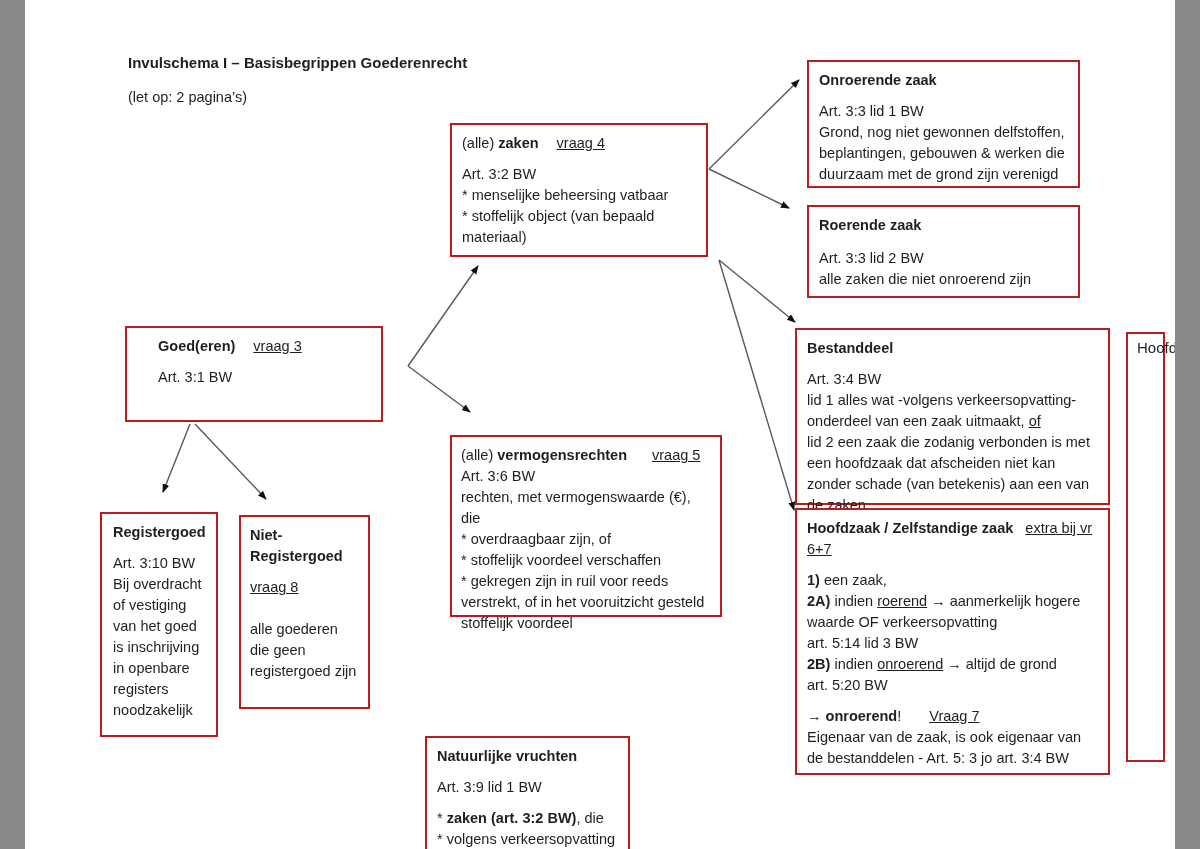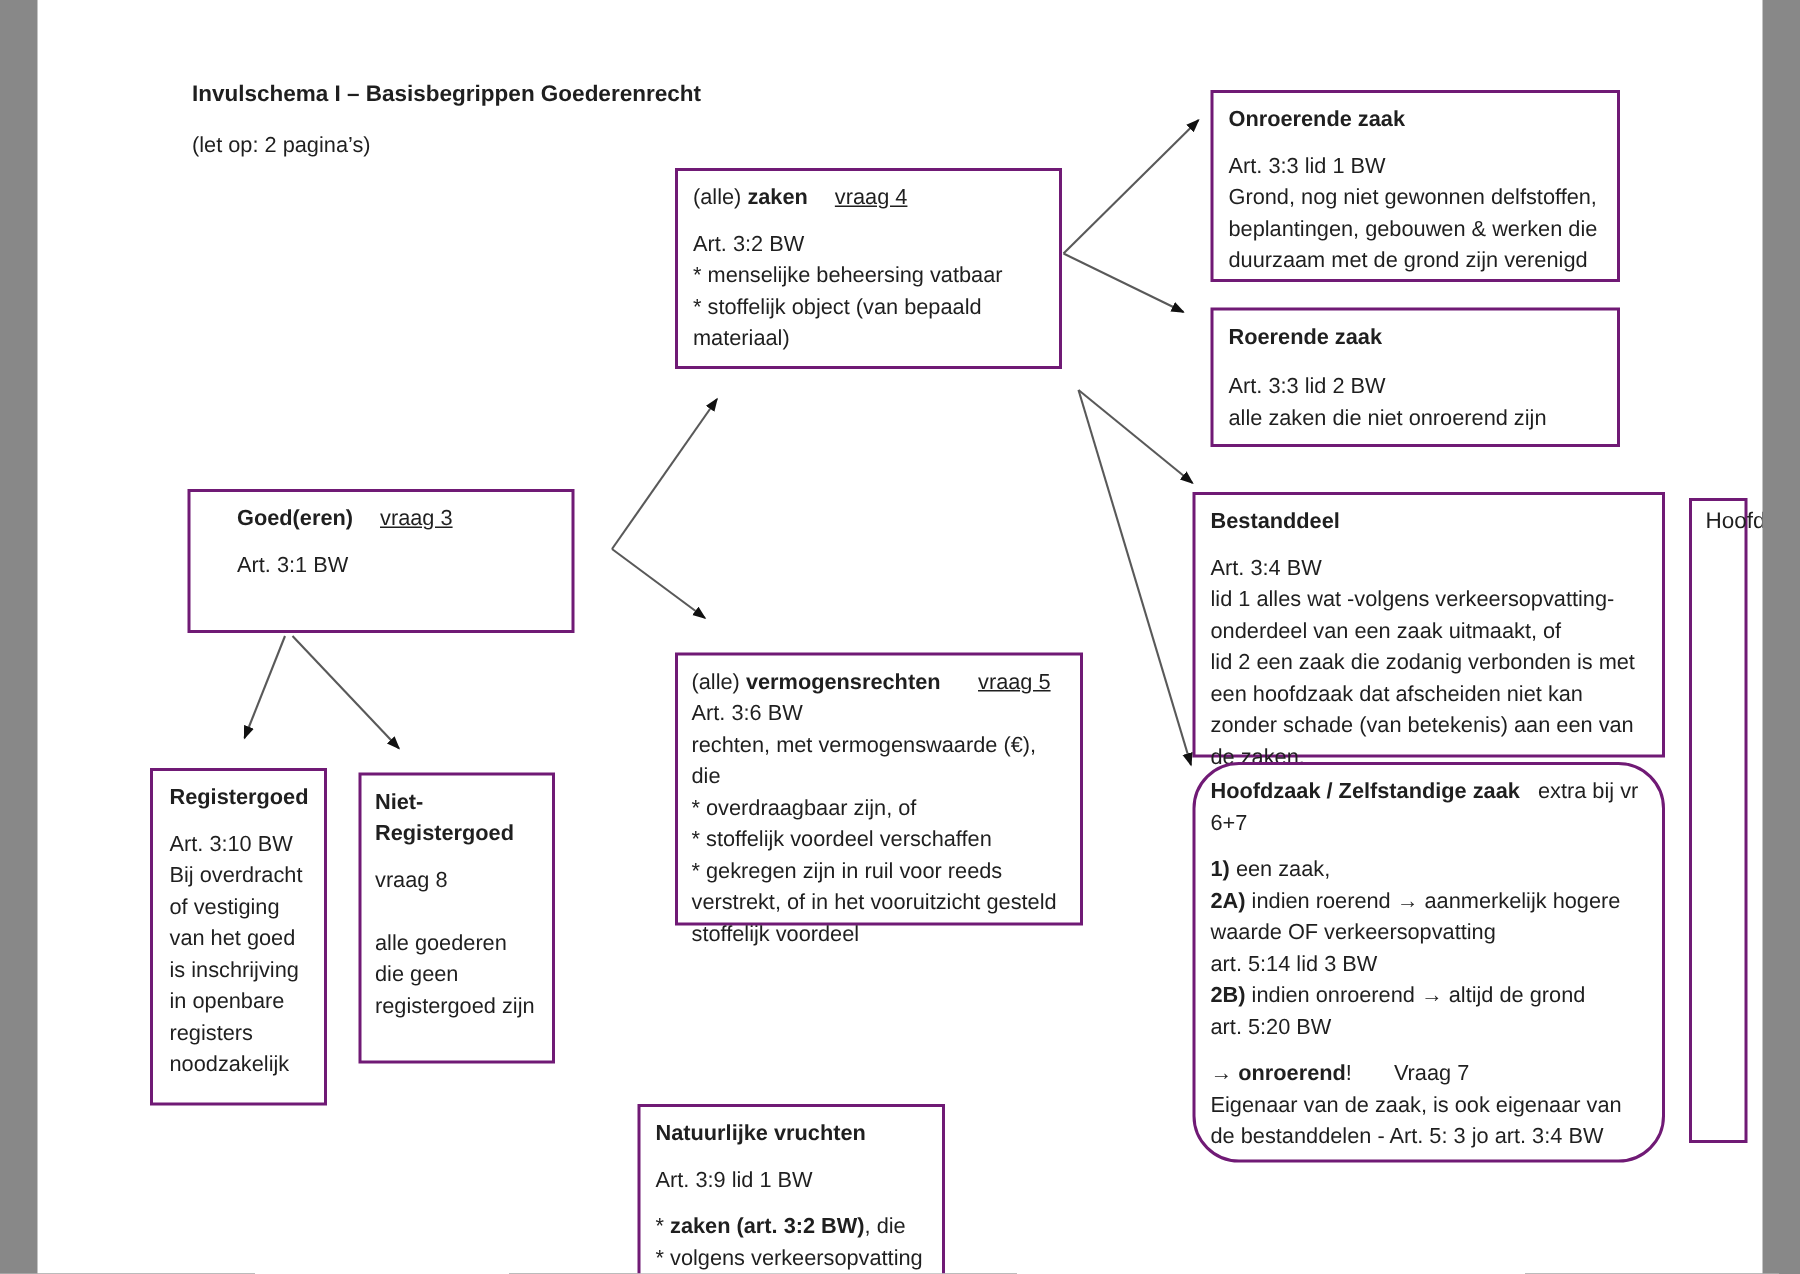--- a/index.html
+++ b/index.html
@@ -4,25 +4,25 @@
 <style>
   html,body{margin:0;padding:0;background:#888;}
   #canvas{
     position:relative;width:1150px;height:849px;background:#ffffff;
     overflow:hidden;font-family:"Liberation Sans",sans-serif;color:#1f1f1f;
     margin:0 auto;
   }
   .page-title{position:absolute;left:103px;top:54px;font-size:15px;font-weight:bold;}
   .page-subtitle{position:absolute;left:103px;top:89px;font-size:14.5px;}
   .box{
-    position:absolute;border:2px solid #701a75;background:#fff;box-sizing:border-box;
+    position:absolute;border:2px solid #b91c1c;background:#fff;box-sizing:border-box;
     padding:8px 10px;font-size:14.5px;line-height:21px;z-index:2;
   }
   .box .title{font-weight:bold;}
-  .u{}
+  .u{text-decoration:underline;}
   .b{font-weight:bold;}
   .gap{height:21px;}
   .gap-sm{height:10px;}
   .note{text-decoration:underline;margin-left:18px;}
   .line{white-space:normal;}
   svg.overlay{position:absolute;left:0;top:0;z-index:3;pointer-events:none;}
   .cutoff-label{
     position:absolute;left:1112px;top:339px;font-size:15px;z-index:4;
     white-space:nowrap;background:transparent;
   }
@@ -44,21 +44,21 @@
     <line x1="383" y1="366" x2="453" y2="266" stroke="#595959" stroke-width="1.4" marker-end="url(#ah)"></line>
     <line x1="383" y1="366" x2="445" y2="412" stroke="#595959" stroke-width="1.4" marker-end="url(#ah)"></line>
     <line x1="684" y1="169" x2="774" y2="80" stroke="#595959" stroke-width="1.4" marker-end="url(#ah)"></line>
     <line x1="684" y1="169" x2="764" y2="208" stroke="#595959" stroke-width="1.4" marker-end="url(#ah)"></line>
     <line x1="694" y1="260" x2="770" y2="322" stroke="#595959" stroke-width="1.4" marker-end="url(#ah)"></line>
     <line x1="694" y1="260" x2="769" y2="510" stroke="#595959" stroke-width="1.4" marker-end="url(#ah)"></line>
     <line x1="165" y1="424" x2="138" y2="492" stroke="#595959" stroke-width="1.4" marker-end="url(#ah)"></line>
     <line x1="170" y1="424" x2="241" y2="499" stroke="#595959" stroke-width="1.4" marker-end="url(#ah)"></line>
   </svg>
 
-  <div class="box" style="left:425px;top:112px;width:258px;height:134px;">
+  <div class="box" style="left:425px;top:123px;width:258px;height:134px;">
     <div class="line">
       <span>(alle) </span><span class="title">zaken</span><span class="note">vraag 4</span>
     </div>
     <div class="gap-sm"></div>
     <div class="line">Art. 3:2 BW</div>
     <div class="line">* menselijke beheersing vatbaar</div>
     <div class="line">* stoffelijk object (van bepaald materiaal)</div>
   </div>
 
   <div class="box" style="left:782px;top:60px;width:273px;height:128px;">
@@ -79,21 +79,21 @@
     <div class="line title">Bestanddeel</div>
     <div class="gap-sm"></div>
     <div class="line">Art. 3:4 BW</div>
     <div class="line">lid 1 alles wat -volgens verkeersopvatting-</div>
     <div class="line">
       <span>onderdeel van een zaak uitmaakt, </span><span class="u">of</span>
     </div>
     <div class="line">lid 2 een zaak die zodanig verbonden is met een hoofdzaak dat afscheiden niet kan zonder schade (van betekenis) aan een van de zaken.</div>
   </div>
 
-  <div class="box" style="left:770px;top:508px;width:315px;height:267px;border-radius:31px;">
+  <div class="box" style="left:770px;top:508px;width:315px;height:267px;">
     <div class="line">
       <span class="title">Hoofdzaak / Zelfstandige zaak</span>
       <span class="u" style="margin-left:8px;">extra bij vr 6+7</span>
     </div>
     <div class="gap-sm"></div>
     <div class="line">
       <span class="b">1)</span><span> een zaak,</span>
     </div>
     <div class="line">
       <span class="b">2A)</span><span> indien </span><span class="u">roerend</span><span> → aanmerkelijk hogere waarde OF verkeersopvatting</span>

